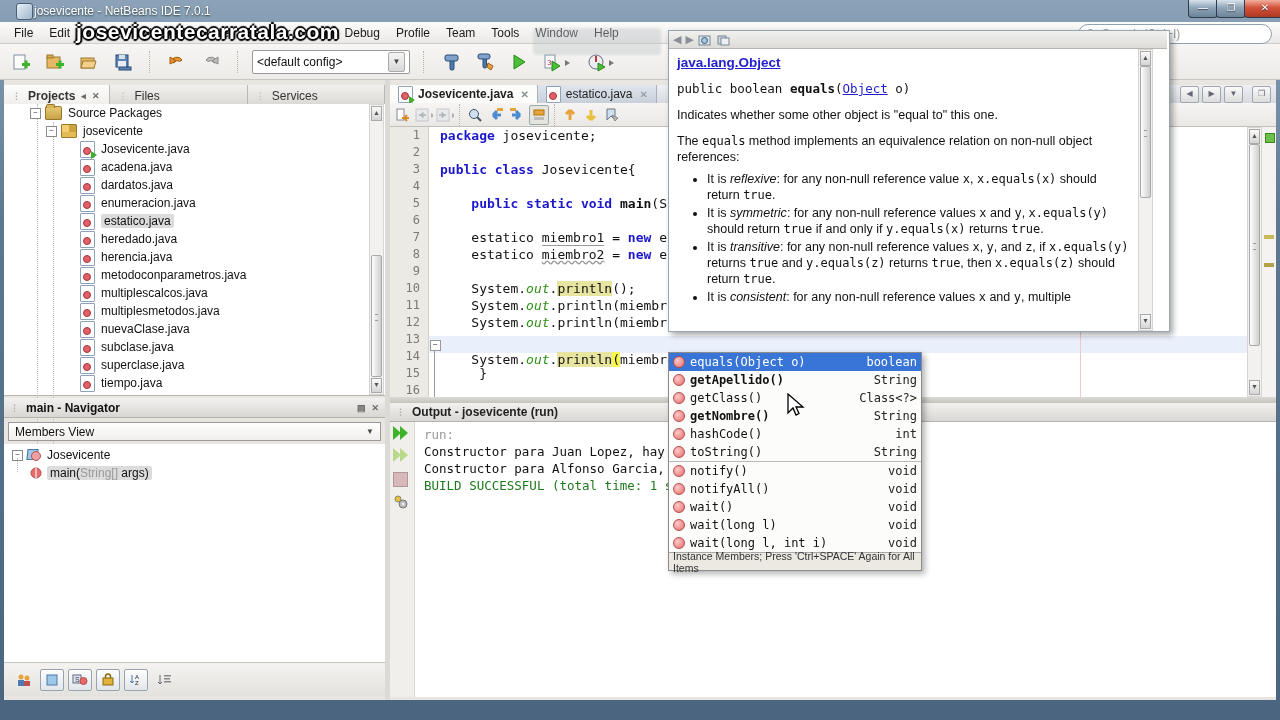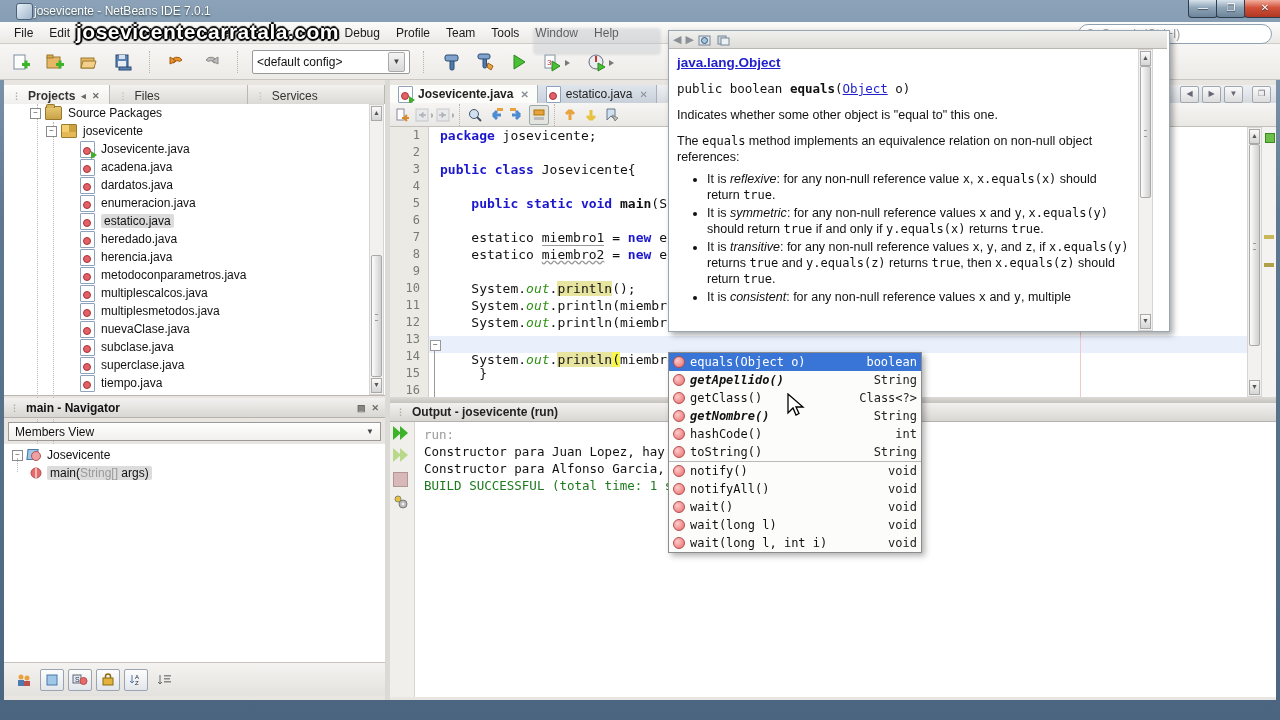--- a/index.html
+++ b/index.html
@@ -100,21 +100,21 @@
   .jlink{color:#2222cc;text-decoration:underline;}
   #jdoc ul{margin:6px 0 0 0;padding-left:30px;}
   #jdoc li{margin-bottom:2px;}
   
   #completion{left:668px;top:352px;width:252px;background:#fcfcfa;border:1px solid #8c8c8c;box-shadow:3px 3px 6px rgba(0,0,0,.3);z-index:45;font-family:"DejaVu Sans Mono",monospace;font-size:12px;}
   .crow{height:18px;display:flex;align-items:center;padding:0 4px;gap:5px;}
   .crow .clabel{flex:1;white-space:pre;}
   .crow .ctype{color:#222;}
   .crow.selected{background:#3875d7;color:#fff;}
   .crow.selected .ctype{color:#fff;}
-  .crow.cbold .clabel{font-weight:bold;font-style:italic;}
+  .crow.cbold .clabel{font-weight:bold;}
   .csep{border-top:1px solid #b9b9b9;}
   #completion-footer{height:17px;background:#ece9e3;border-top:1px solid #a8a8a8;font-family:"Liberation Sans",sans-serif;font-size:10.5px;color:#333;display:flex;align-items:center;padding:0 4px;}
   
   #left-tabs{left:4px;top:85px;width:381px;}
   #projects-tree{left:4px;top:104px;width:381px;height:291px;position:absolute;background:#fff;border-bottom:1px solid #b9b6b1;}
   #nav-title{left:4px;top:398px;width:381px;height:20px;background:linear-gradient(#f2f1ef,#d9d7d3);border-bottom:1px solid #b5b2ad;display:flex;align-items:center;gap:6px;padding:0 6px;box-sizing:border-box;font-weight:bold;}
   #nav-combo{left:8px;top:422px;width:373px;height:19px;background:linear-gradient(#fff,#f0efec);border:1px solid #9a9a9a;display:flex;align-items:center;justify-content:space-between;padding:0 6px;box-sizing:border-box;}
   #nav-tree{left:4px;top:444px;width:381px;height:218px;background:#fff;}
   #nav-filterbar{left:4px;top:662px;width:381px;height:34px;background:linear-gradient(#f4f3f1,#e4e2de);border-top:1px solid #c6c3be;display:flex;align-items:center;gap:4px;padding-left:8px;box-sizing:border-box;}
   .fbtn{width:22px;height:20px;border:1px solid #9aa4b0;border-radius:2px;background:linear-gradient(#fdfdfd,#e2e6ea);display:flex;align-items:center;justify-content:center;font-size:10px;}
@@ -671,18 +671,19 @@
           <span class="icon-method" style="margin: 0px;"></span>
           <span class="clabel">wait(long l)</span>
           <span class="ctype">void</span>
         </div>
         <div class="crow">
           <span class="icon-method" style="margin: 0px;"></span>
           <span class="clabel">wait(long l, int i)</span>
           <span class="ctype">void</span>
         </div>
       </div>
+    <div id="completion-footer">Instance Members; Press 'Ctrl+SPACE' Again for All Items</div>
   </div>
 
   <svg class="abs" id="cursor" style="left:786px;top:393px;" width="22" height="26">
     <polygon points="2,1 2,20 7,15 10,22 13,20.5 10,14 17,14" fill="#fff" stroke="#000" stroke-width="1.3"></polygon>
   </svg>
 </div>
 
 </body></html>

